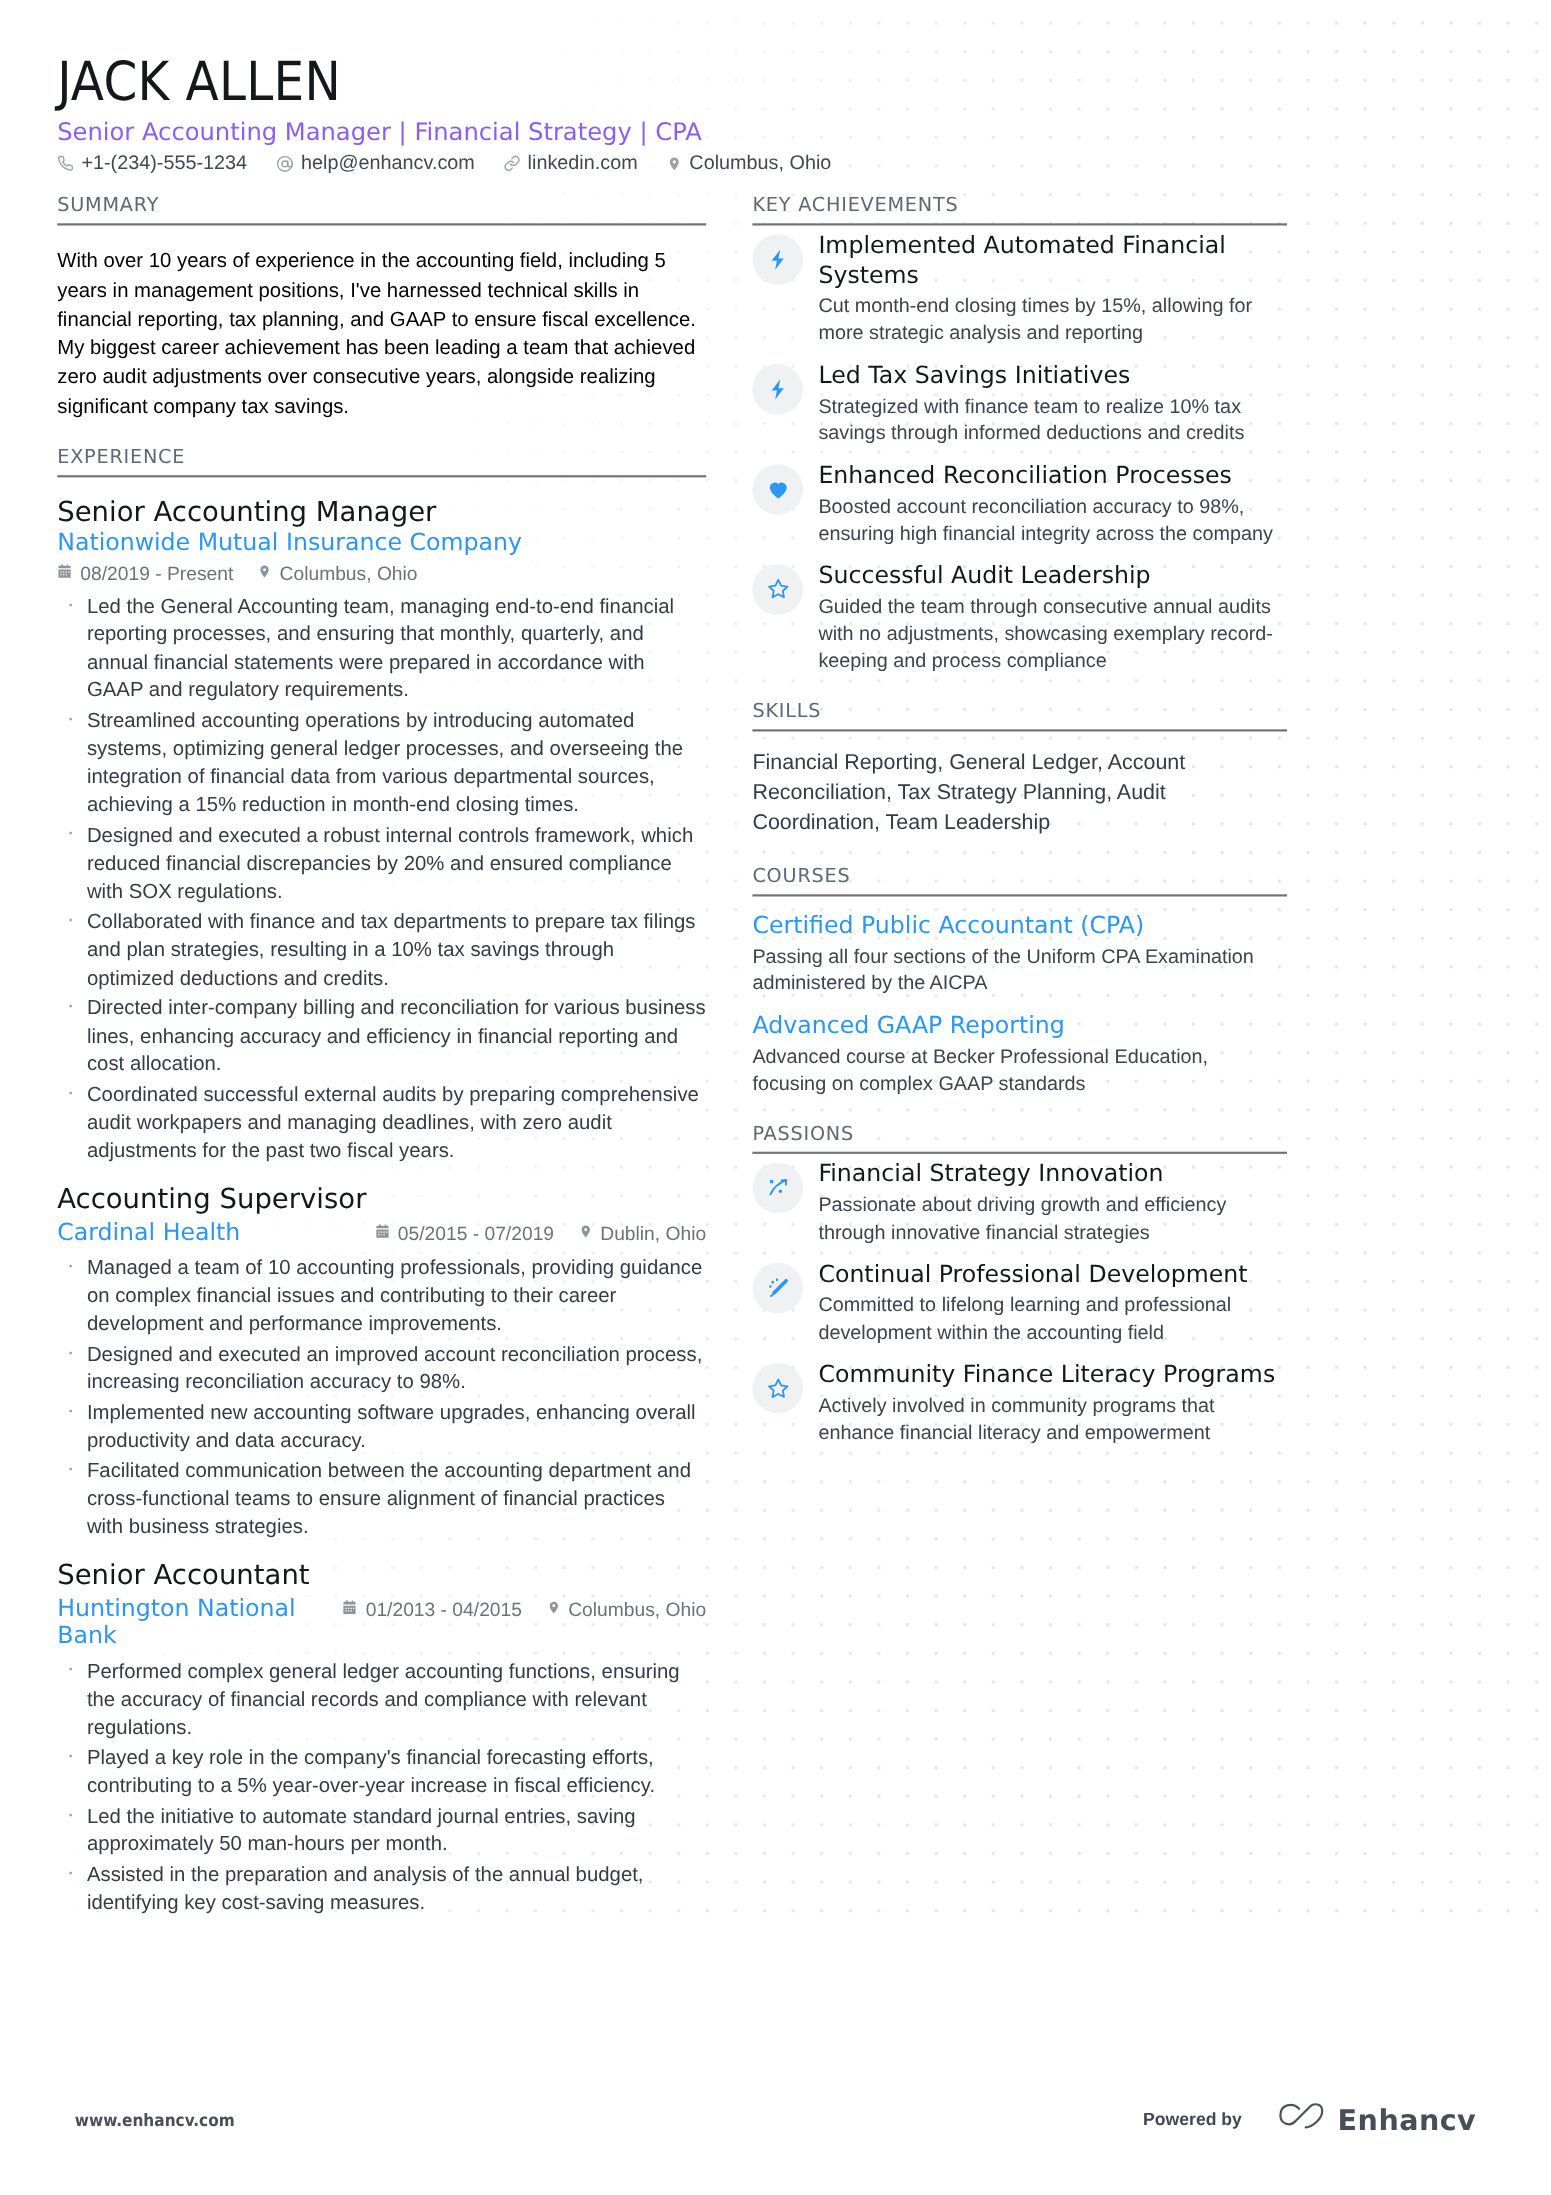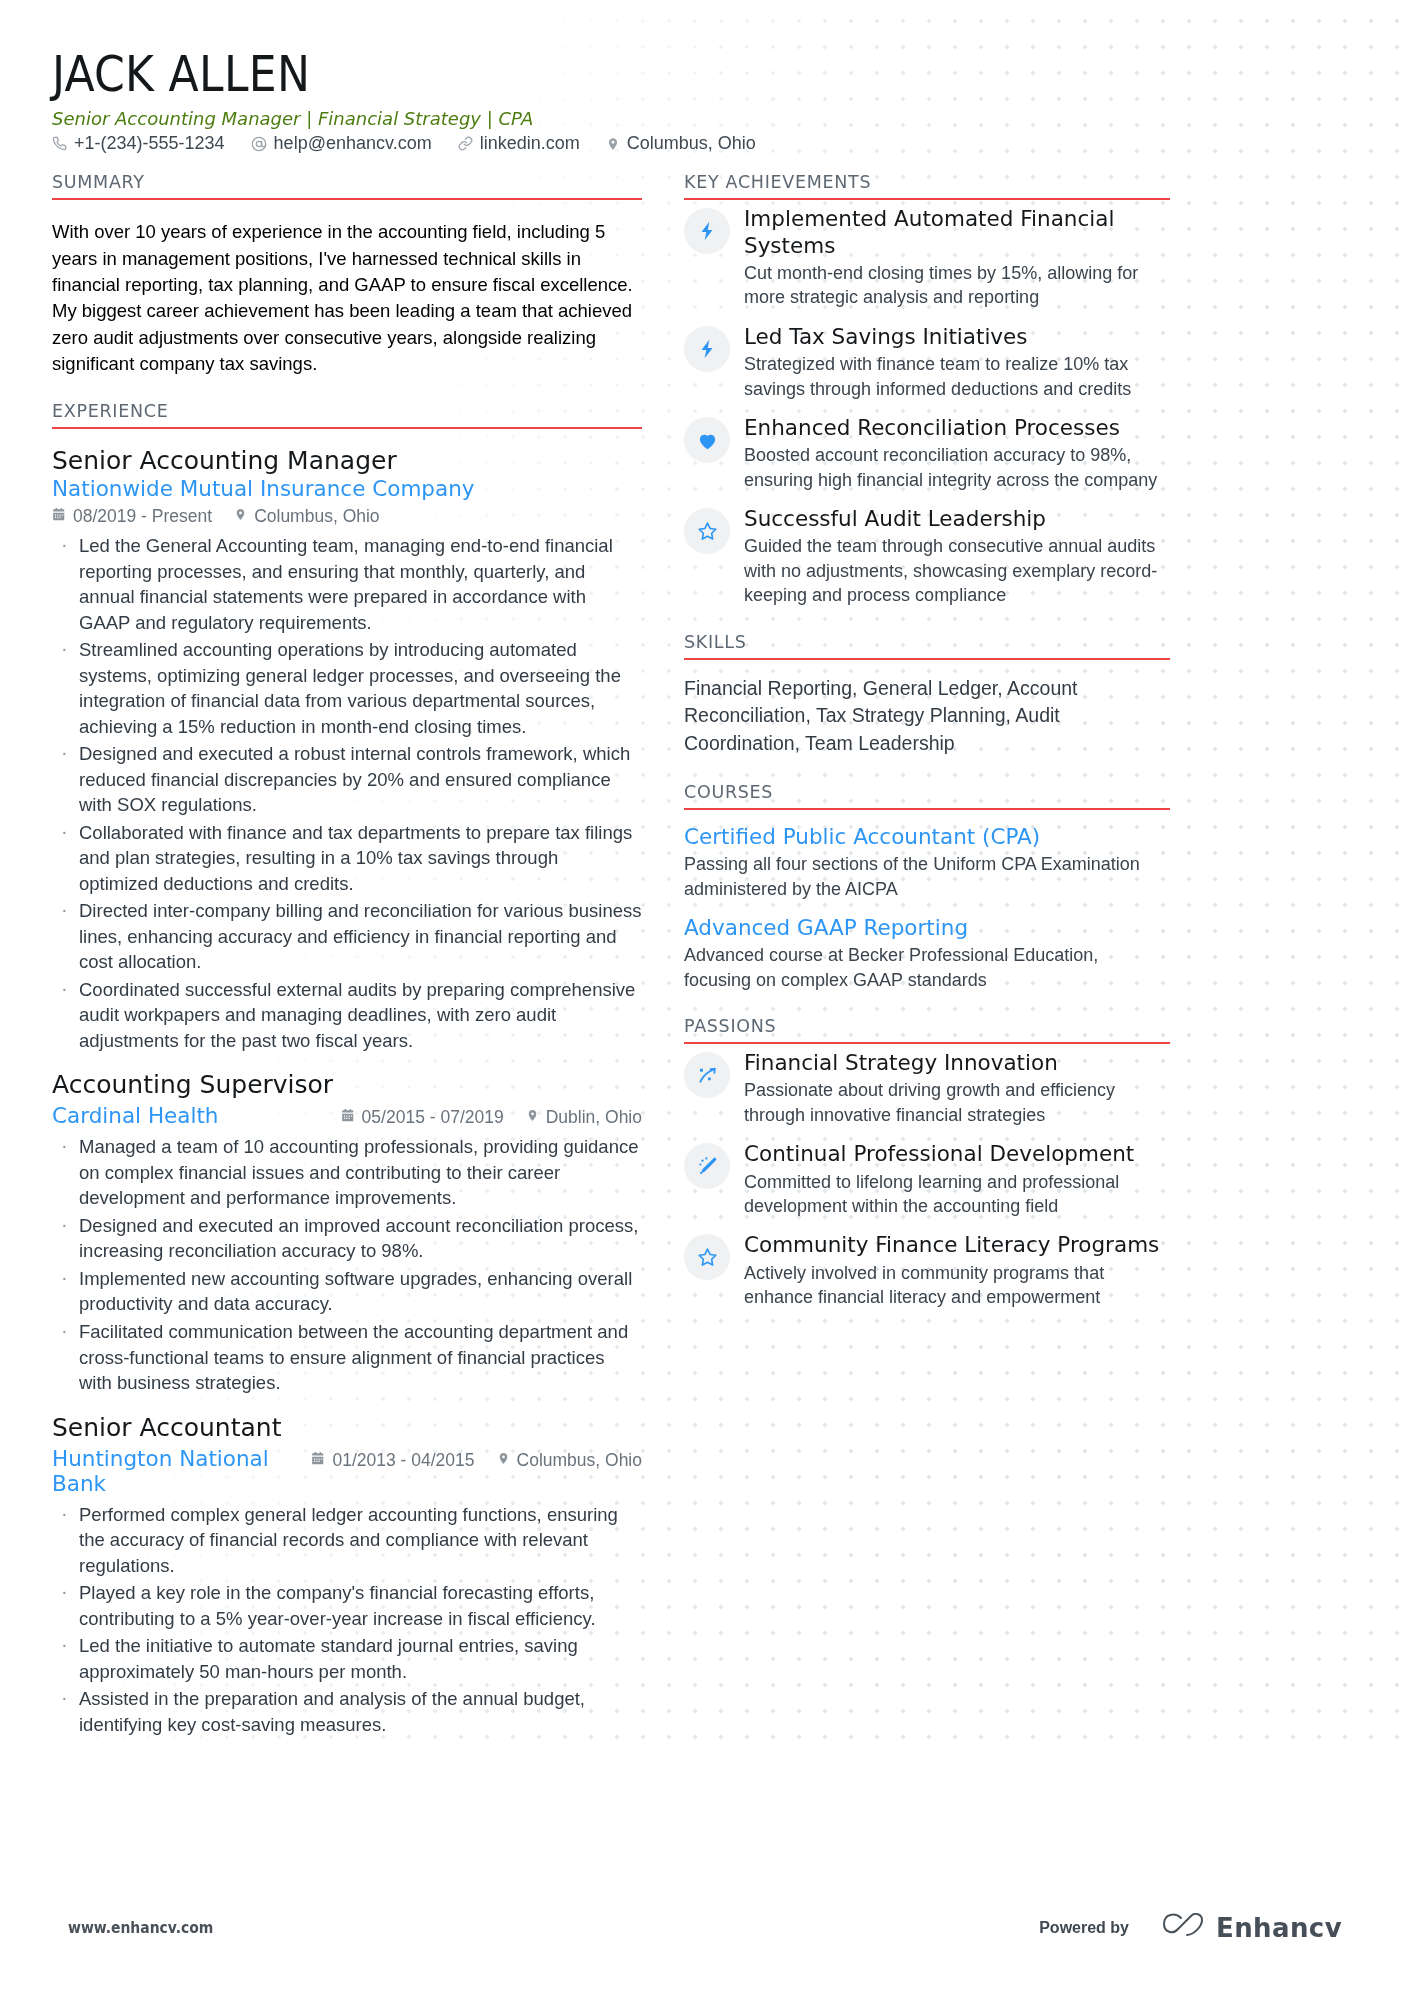--- a/index.html
+++ b/index.html
@@ -39,26 +39,25 @@
   .name {
     font-size: 49px;
     font-weight: 400;
     letter-spacing: 0.3px;
     color: #15181b;
     line-height: 1.1;
     font-family: "DejaVu Sans", sans-serif;
     font-stretch: condensed;
   }
   .headline {
-    font-size: 18px;
-    color: #4d7c0f;
+    font-size: 22px;
+    color: #8b5cf6;
     margin-top: 6px;
     line-height: 1.2;
     font-family: "DejaVu Sans", sans-serif;
-    font-style: italic;
   }
   .contact-row {
     margin-top: 4px;
     display: flex;
     align-items: center;
     gap: 26px;
     font-size: 18px;
     color: #404952;
   }
   .contact-item { display: flex; align-items: center; gap: 7px; white-space: nowrap; }
@@ -72,21 +71,21 @@
   }
   .col-left  { width: 620px; padding-right: 30px; }
   .col-right { width: 486px; margin-left: 12px; }
 
   .sec-title {
     font-size: 17.5px;
     letter-spacing: 0.7px;
     color: #5d6873;
     text-transform: uppercase;
     padding-bottom: 6px;
-    border-bottom: 2px solid #ef4444;
+    border-bottom: 2px solid #737373;
     font-family: "DejaVu Sans", sans-serif;
   }
   .sec { margin-bottom: 5px; }
   .sec + .sec { margin-top: 24px; }
 
   .summary-text {
     margin-top: 19px;
     font-size: 18.5px;
     line-height: 1.42;
     color: #000000;

